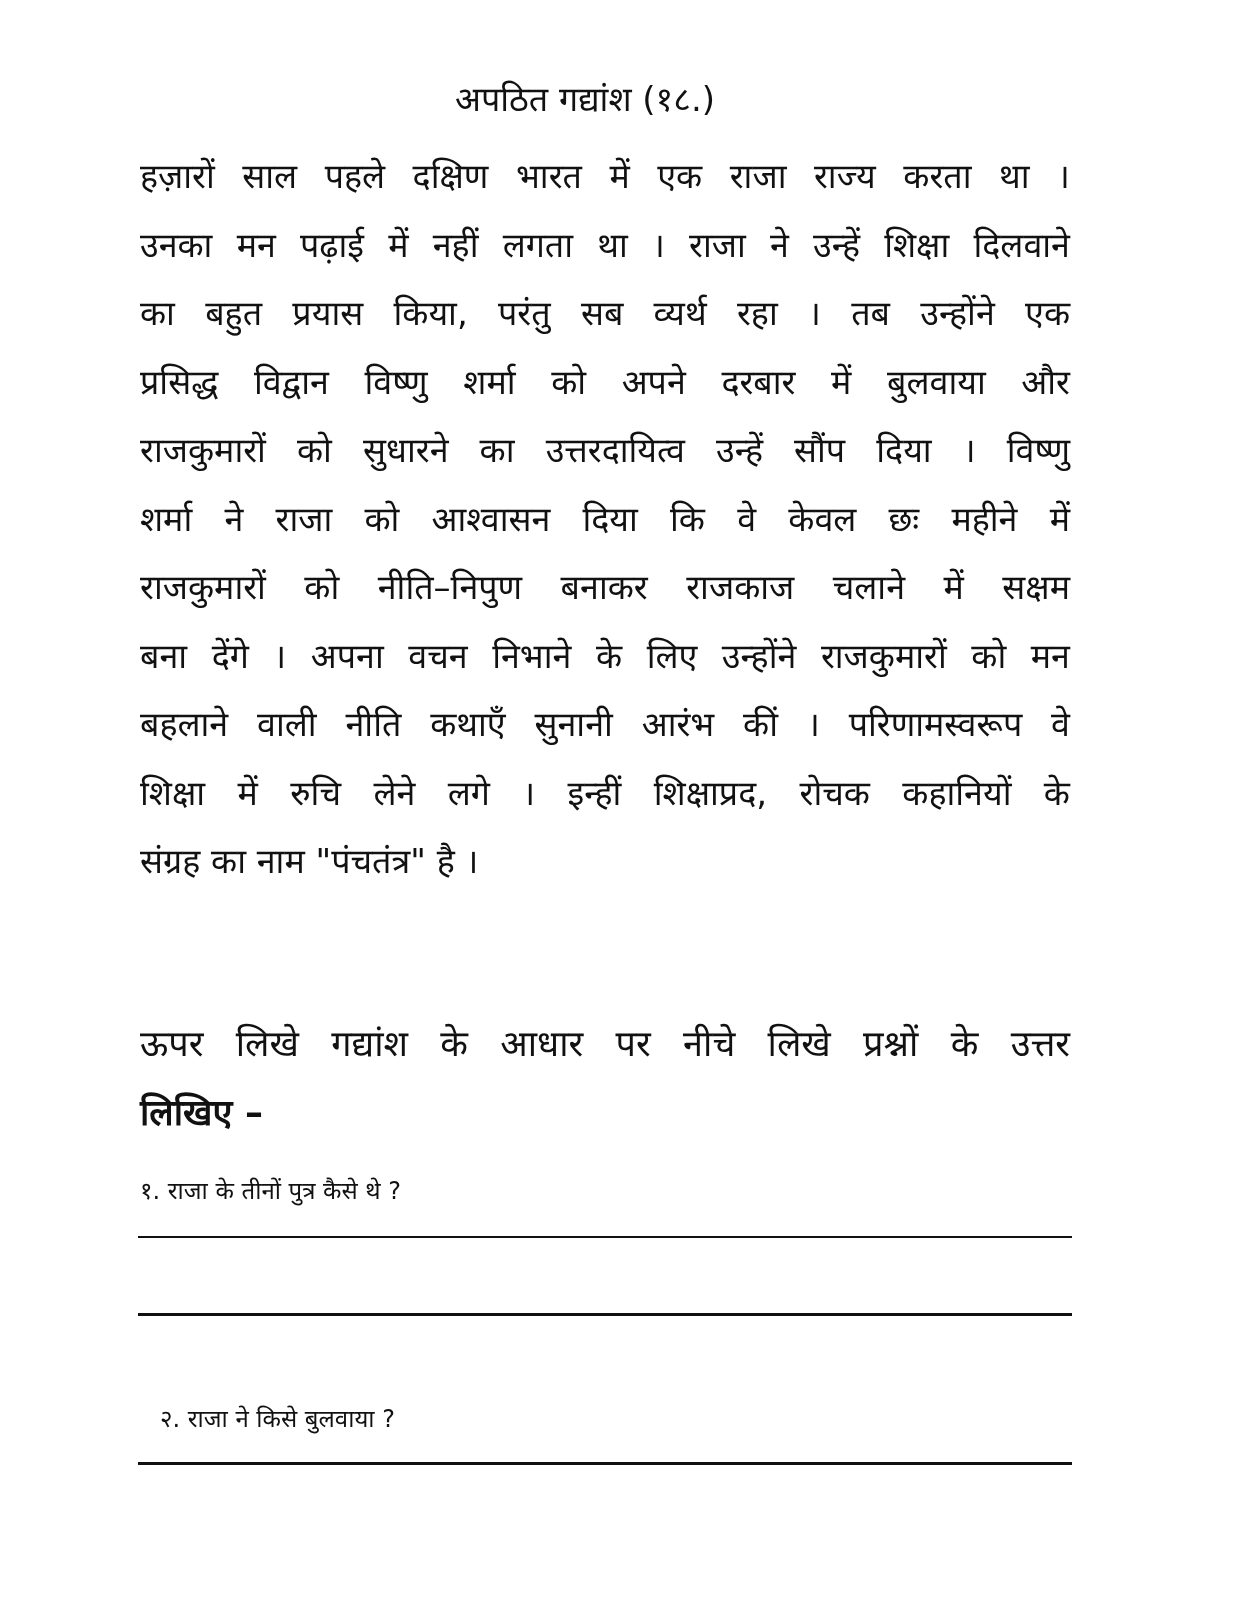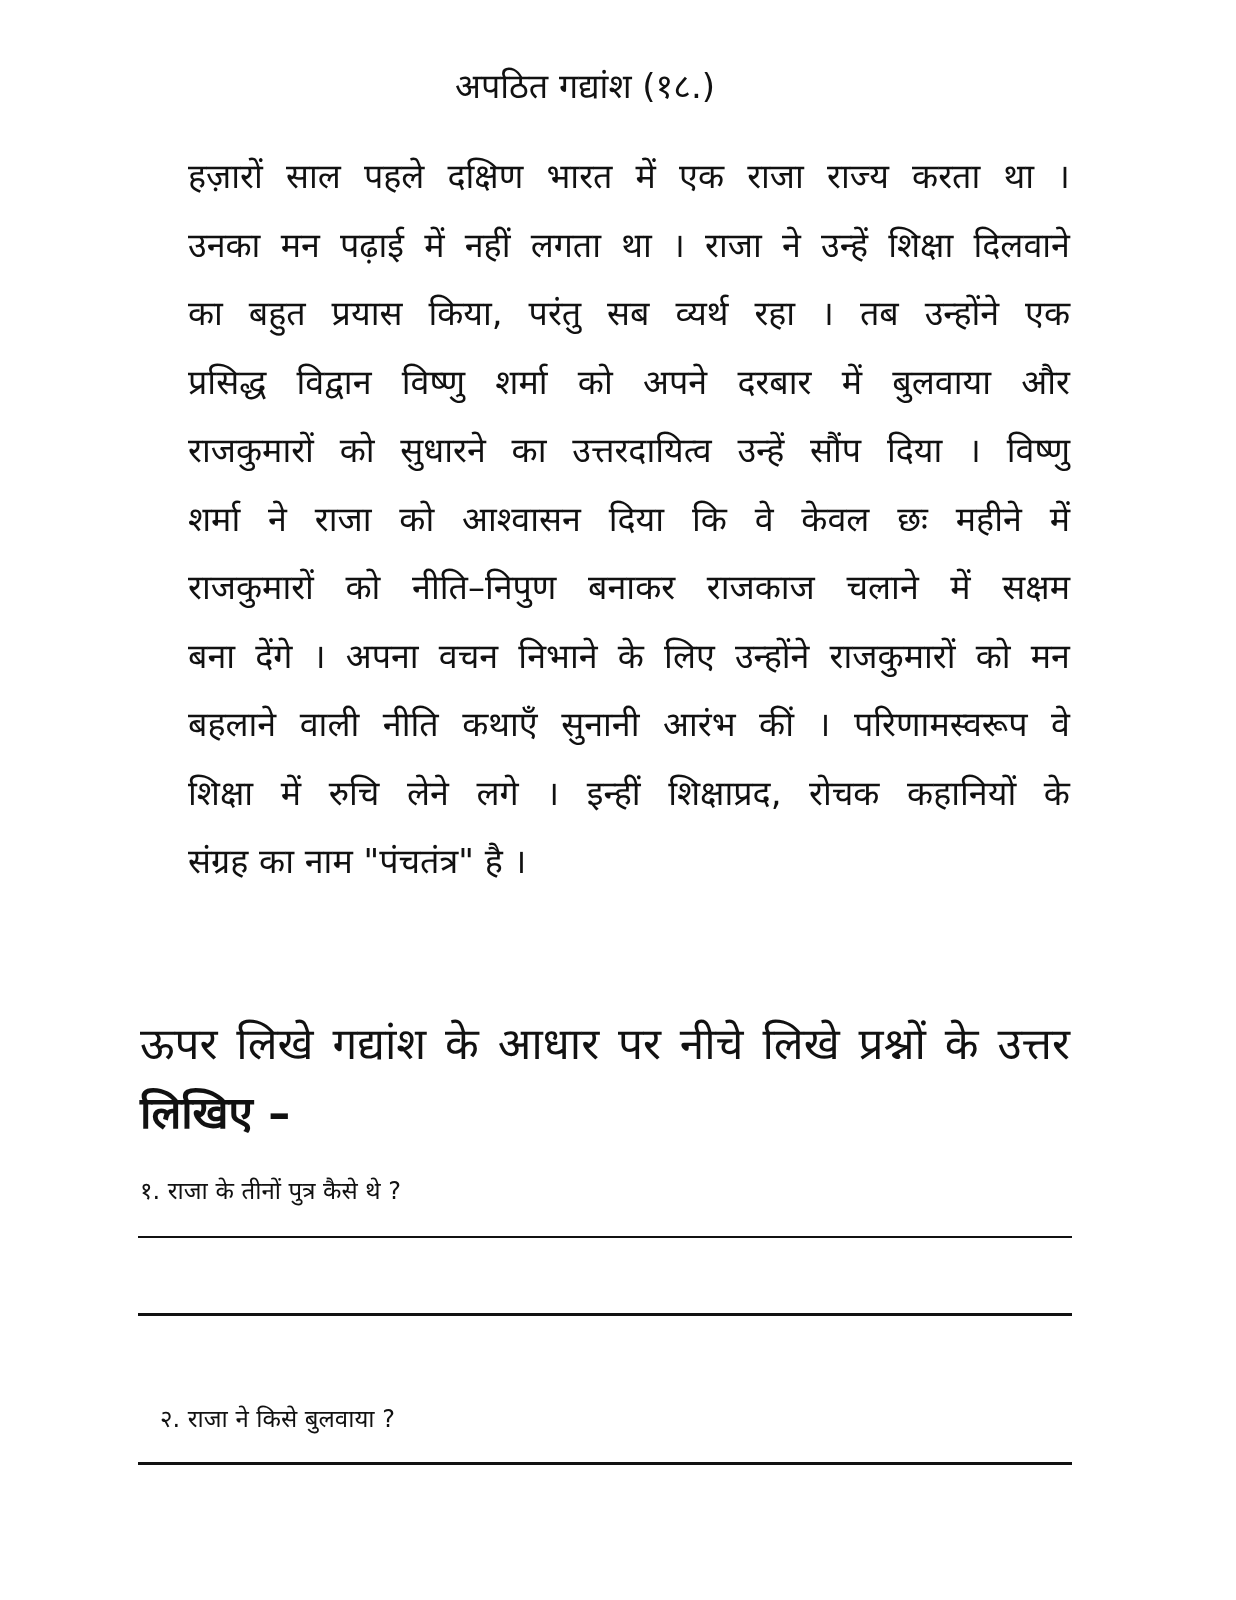--- a/index.html
+++ b/index.html
@@ -10,21 +10,21 @@
     body {
       width: 1236px;
       height: 1600px;
       position: relative;
       overflow: hidden;
       font-family: "DejaVu Sans", "Liberation Sans", sans-serif;
       color: #111111;
     }
     .page-title {
       position: absolute;
-      top: 61px;
+      top: 74px;
       left: 0;
       width: 1170px;
       text-align: center;
       font-size: 34px;
       line-height: 50px;
       font-weight: normal;
       margin: 0;
     }
     .passage {
       position: absolute;
@@ -34,35 +34,34 @@
     }
     .passage-line {
       display: block;
       height: 68.5px;
       font-size: 34px;
       line-height: 60px;
       text-align: justify;
       text-align-last: justify;
       white-space: nowrap;
       overflow: visible;
-      margin-left: 48px;
     }
     .passage-line.last {
       text-align-last: left;
     }
     .instruction {
       position: absolute;
       top: 1014px;
       left: 140px;
       width: 930px;
     }
     .instruction-line {
       display: block;
       height: 68.5px;
-      font-size: 44px;
+      font-size: 36px;
       line-height: 60px;
       text-align: justify;
       text-align-last: justify;
       white-space: nowrap;
     }
     .instruction-line.last {
       text-align-last: left;
       font-weight: bold;
     }
     .question {

